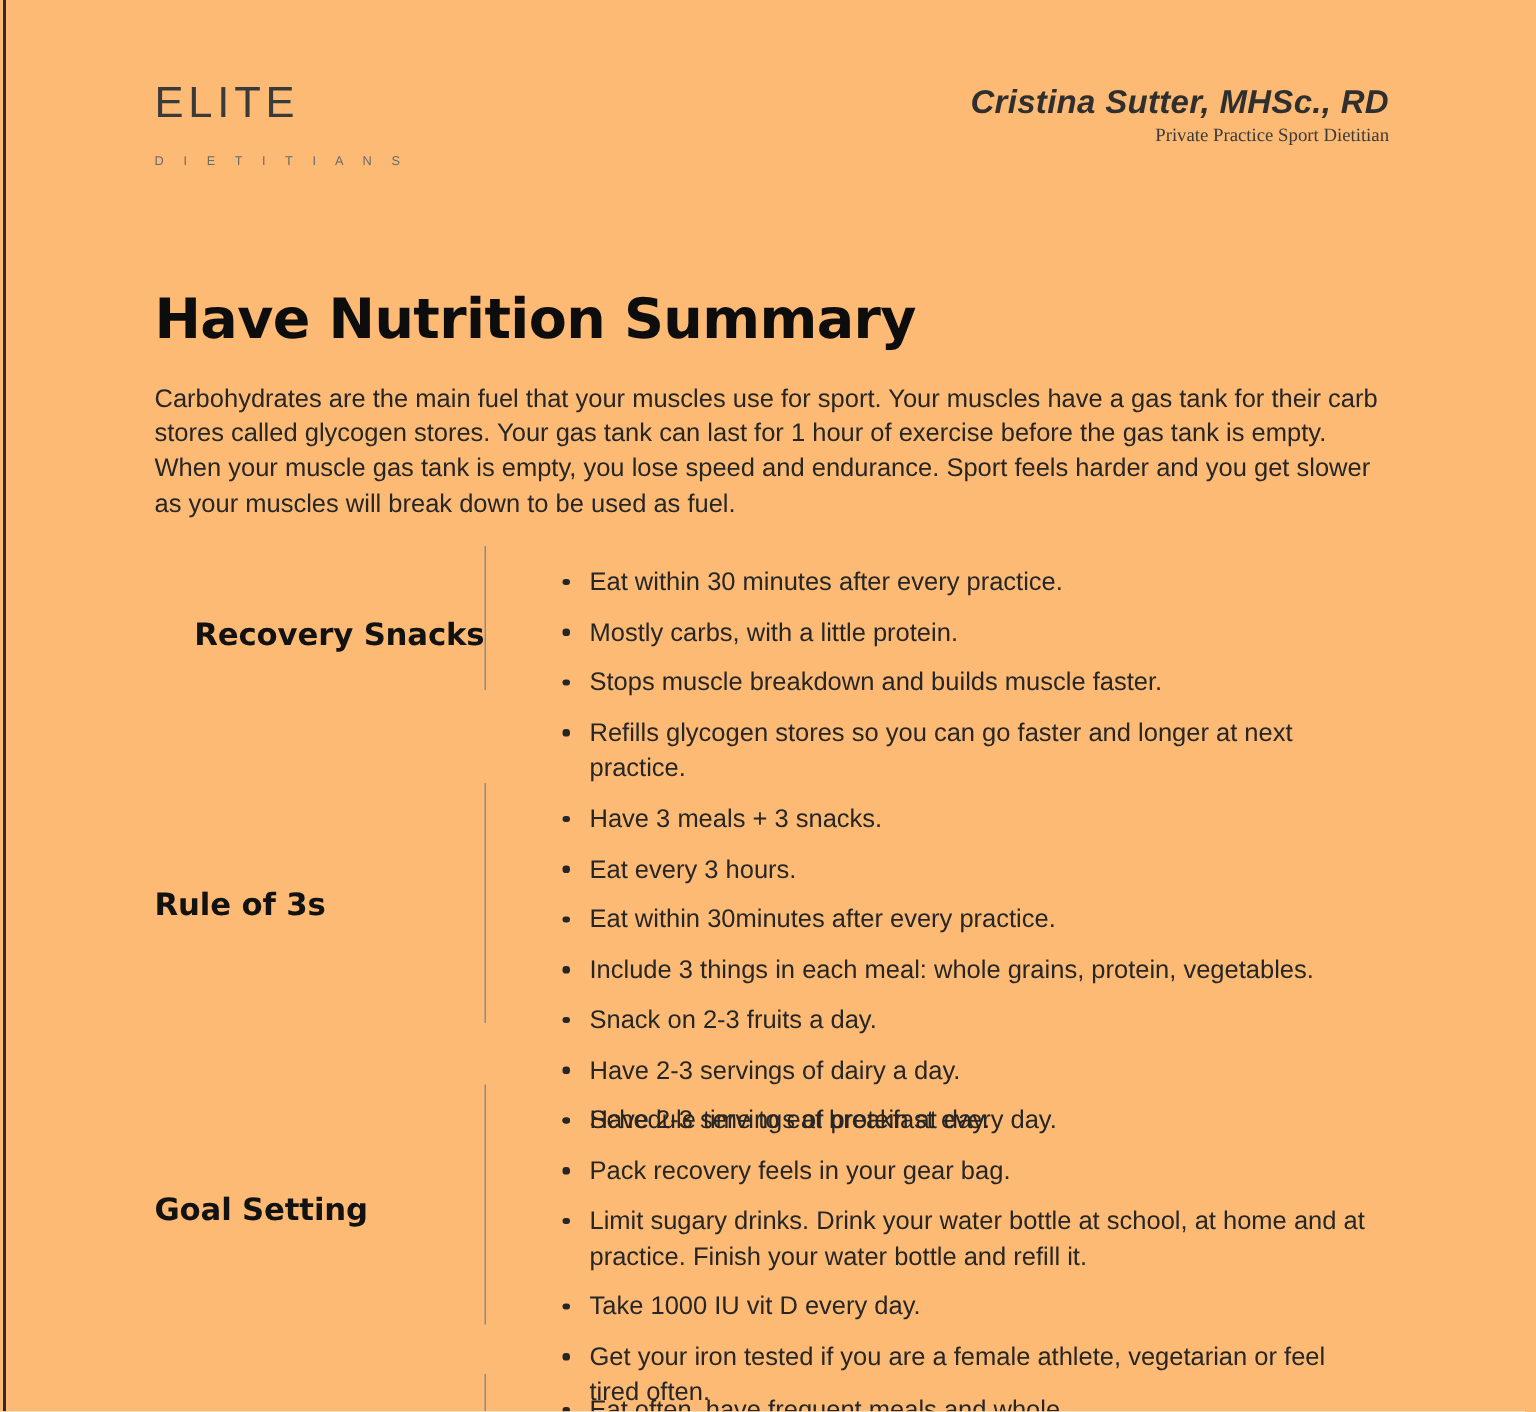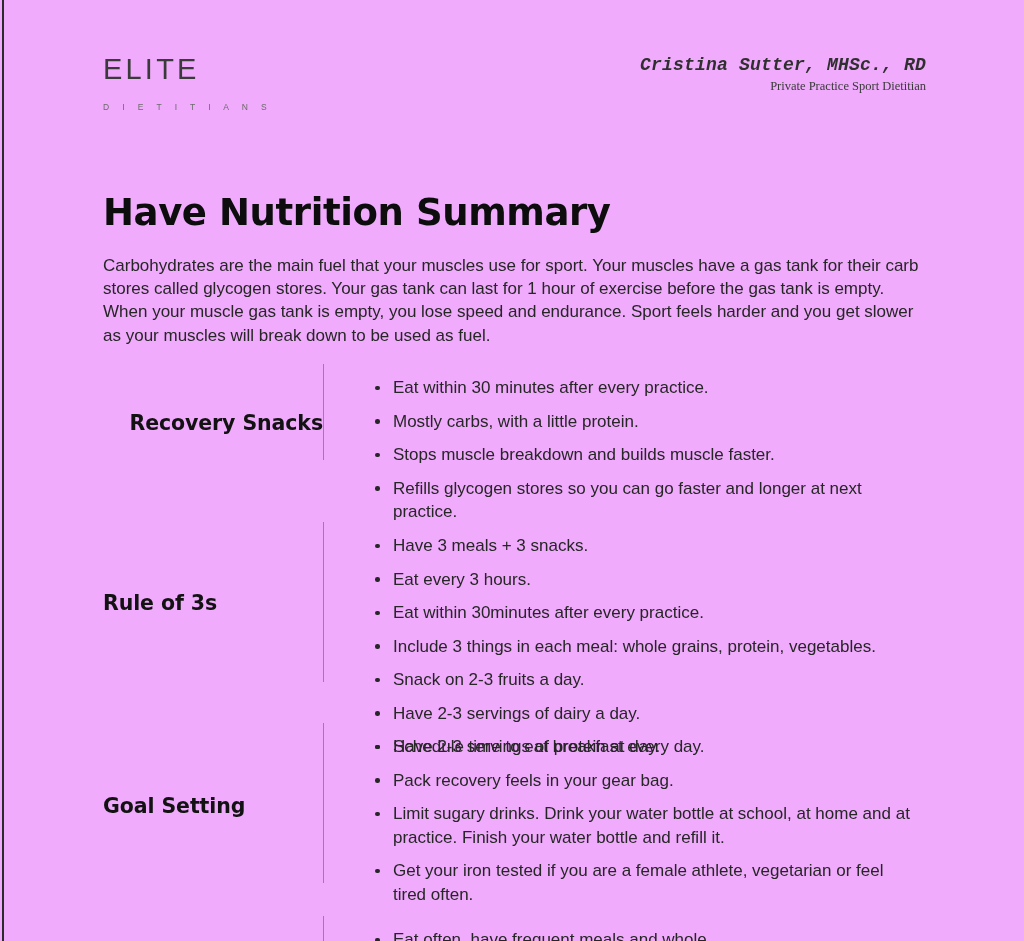--- a/index.html
+++ b/index.html
@@ -5,21 +5,21 @@
   html, body {
     margin: 0;
     padding: 0;
     background: #ffffff;
   }
 
   .page {
     position: relative;
     width: 1024px;
     height: 941px;
-    background: #f0abfc;
+    background: #fdba74;
     overflow: hidden;
     font-family: "Liberation Sans", sans-serif;
     box-sizing: border-box;
   }
 
   
   .page-edge-rule {
     position: absolute;
     left: 2px;
     top: 0;
@@ -65,23 +65,23 @@
   }
 
   .signature-block {
     position: absolute;
     right: 0;
     top: 0;
     text-align: right;
   }
 
   .signature-name {
-    font-family: Liberation Mono, monospace;
+    font-family: Liberation Sans, sans-serif;
     font-style: italic;
-    font-size: 18px;
+    font-size: 22px;
     font-weight: 700;
     color: #2f2f2f;
     letter-spacing: 0.2px;
     line-height: 1.15;
     white-space: nowrap;
   }
 
   .signature-role {
     font-family: "Liberation Serif", serif;
     font-size: 12.5px;
@@ -320,20 +320,24 @@
         <li>
           <span class="bullet-dot"></span>
           <span>Pack recovery feels in your gear bag.</span>
         </li>
         <li>
           <span class="bullet-dot"></span>
           <span>Limit sugary drinks. Drink your water bottle at school, at home and at practice. Finish your water bottle and refill it.</span>
         </li>
         <li>
           <span class="bullet-dot"></span>
+          <span>Take 1000 IU vit D every day.</span>
+        </li>
+        <li>
+          <span class="bullet-dot"></span>
           <span>Get your iron tested if you are a female athlete, vegetarian or feel tired often.</span>
         </li>
       </ul>
     </div>
   </div>
 
   <div class="section" id="section-partial">
     <div class="section-label-cell">
       <div class="section-label"></div>
     </div>

